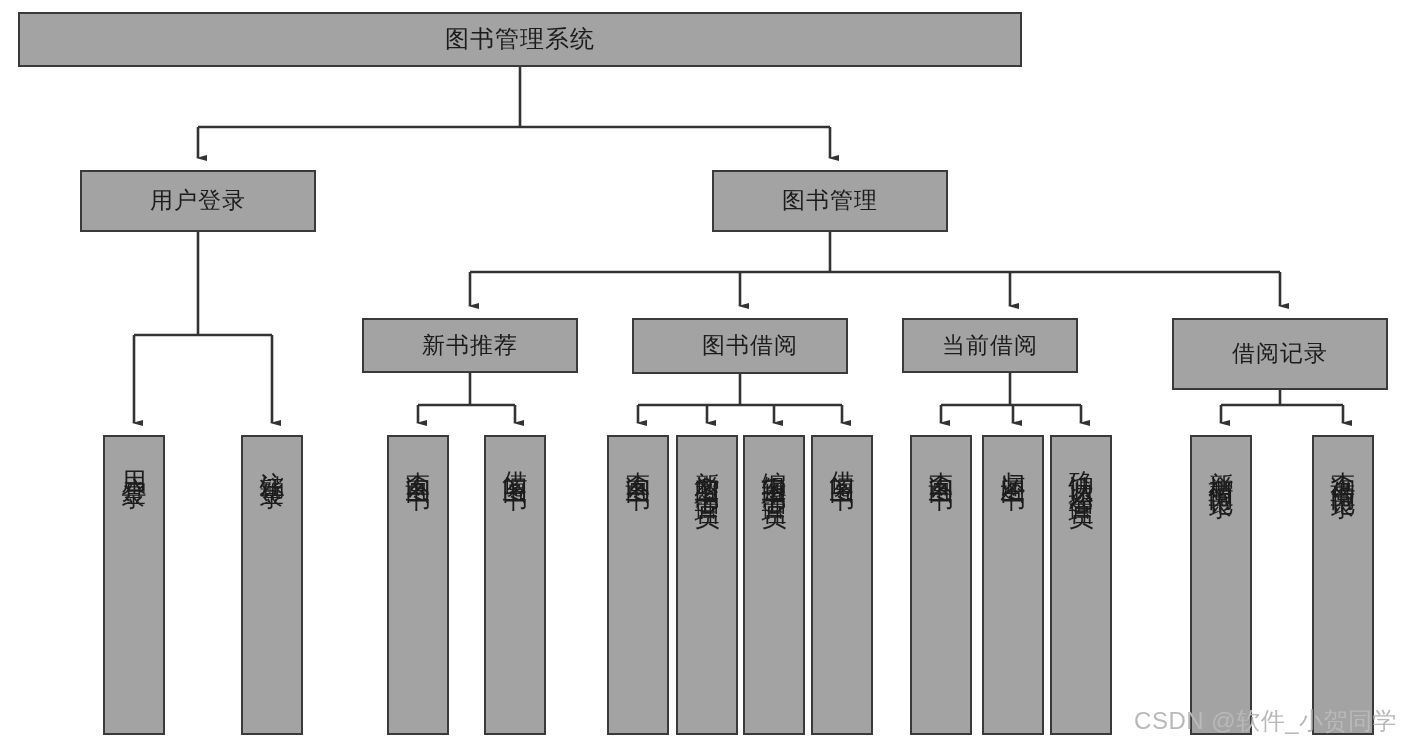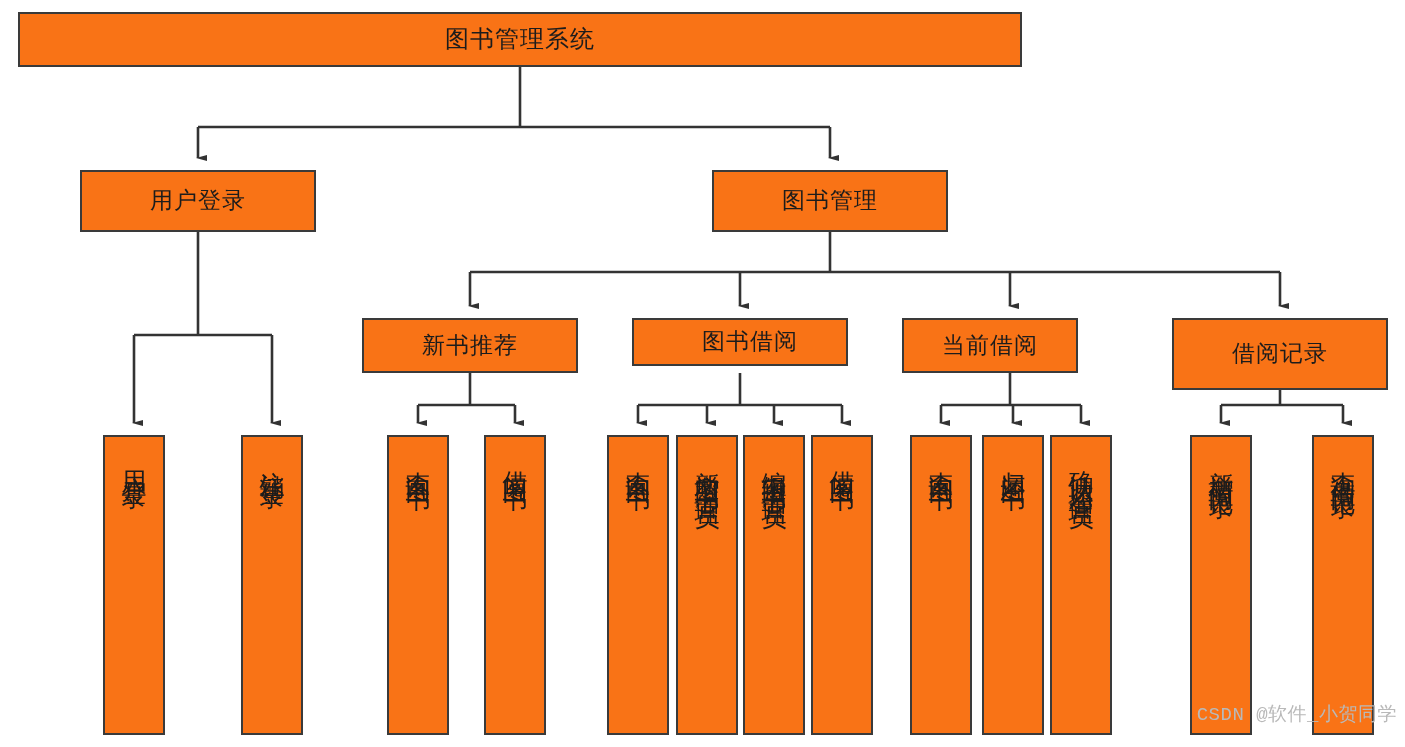--- a/index.html
+++ b/index.html
@@ -25,21 +25,21 @@
     left: 0;
     top: 0;
     width: 1405px;
     height: 747px;
     pointer-events: none;
   }
   .node {
     position: absolute;
     box-sizing: border-box;
     border: 2.5px solid #3a3a3a;
-    background: #f97316;
+    background: #a3a3a3;
     display: flex;
     align-items: center;
     justify-content: center;
     z-index: 2;
   }
   .node-label {
     color: #1c1c1c;
     line-height: 1.12;
     text-align: center;
     white-space: nowrap;
@@ -62,27 +62,27 @@
   .node.vert .node-label {
     writing-mode: vertical-rl;
     text-orientation: upright;
     font-size: 25px;
     letter-spacing: 5px;
     line-height: 1;
   }
   .watermark {
     position: absolute;
     right: 8px;
-    bottom: 20px;
-    font-size: 19px;
+    bottom: 10px;
+    font-size: 24px;
     color: #b9b9b9;
     letter-spacing: 0.5px;
     z-index: 5;
     white-space: nowrap;
-    font-family: Liberation Mono, monospace;
+    font-family: Liberation Sans, sans-serif;
   }
 </style>
 </head>
 <body>
 
 <div id="diagram-root">
 
   <svg class="connectors" viewBox="0 0 1405 747" xmlns="http://www.w3.org/2000/svg">
     <defs>
       <marker id="arrow" markerWidth="10" markerHeight="11" refX="3" refY="9" orient="auto" markerUnits="userSpaceOnUse">
@@ -140,21 +140,21 @@
   <div class="node horiz" style="left:80px; top:170px; width:236px; height:62px;">
     <span class="node-label">用户登录</span>
   </div>
   <div class="node horiz" style="left:362px; top:318px; width:216px; height:55px;">
     <span class="node-label">新书推荐</span>
   </div>
 
   <div class="node horiz" style="left:712px; top:170px; width:236px; height:62px;">
     <span class="node-label">图书管理</span>
   </div>
-  <div class="node horiz" style="left:632px; top:318px; width:216px; height:48px;padding-left:20px;">
+  <div class="node horiz" style="left:632px; top:318px; width:216px; height:56px;padding-left:20px;">
     <span class="node-label">图书借阅</span>
   </div>
   <div class="node horiz" style="left:902px; top:318px; width:176px; height:55px;">
     <span class="node-label">当前借阅</span>
   </div>
   <div class="node horiz" style="left:1172px; top:318px; width:216px; height:72px;">
     <span class="node-label">借阅记录</span>
   </div>
 
   <div class="node vert" style="left:103px; top:435px; width:62px; height:300px;">

